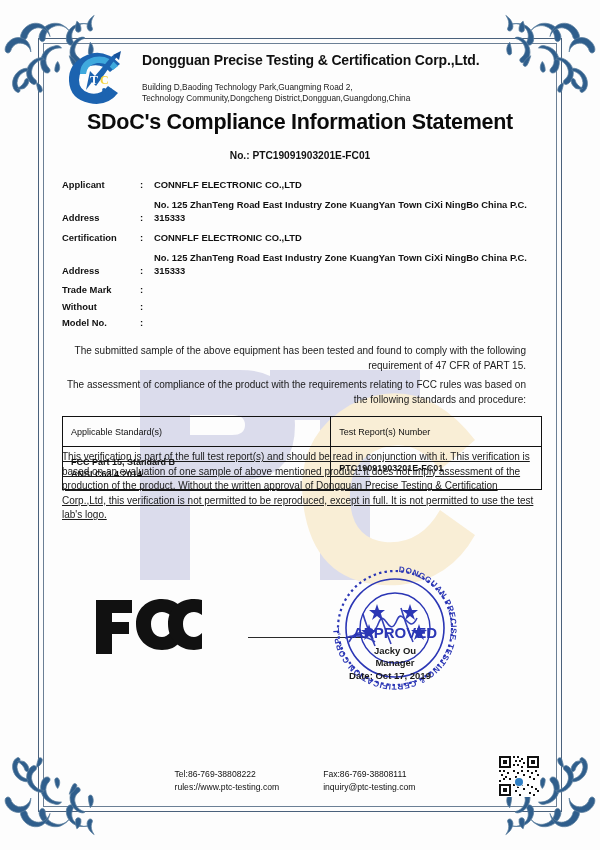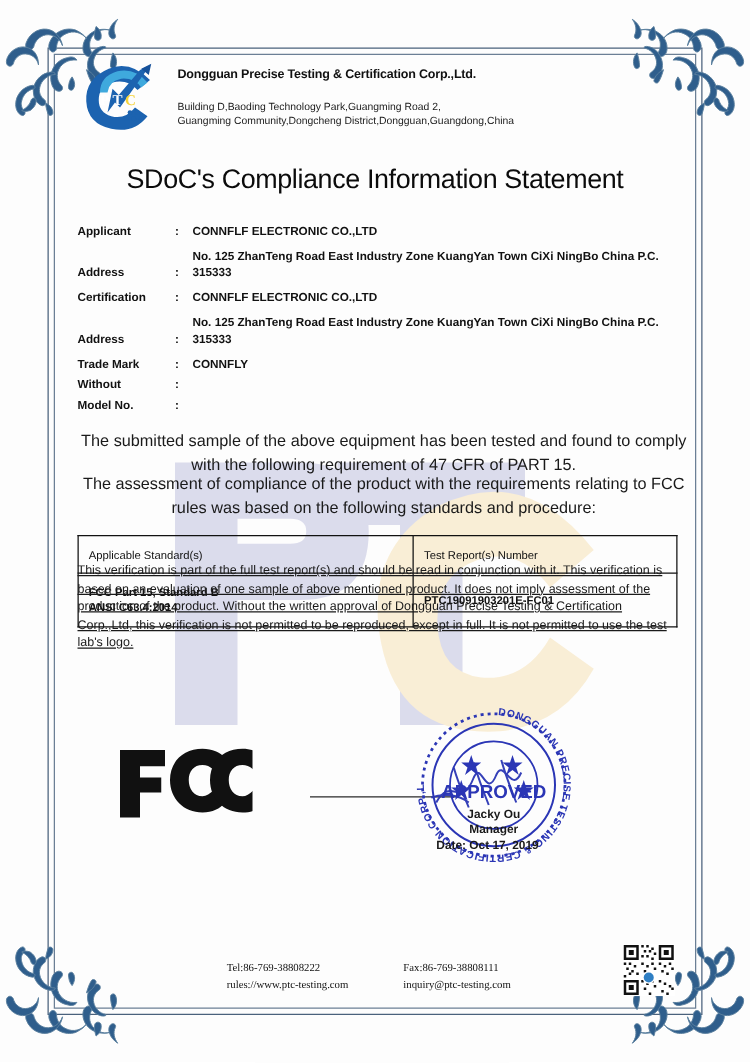--- a/index.html
+++ b/index.html
@@ -68,42 +68,42 @@
     right: 60px;
     height: 66px;
     display: flex;
     align-items: center;
     gap: 12px;
   }
   .logo-mark { width: 70px; height: 62px; flex: 0 0 auto; }
   .logo-mark svg { display:block; }
   .header-text { flex: 1 1 auto; padding-top: 2px; }
   .company-name {
-    font-size: 10px;
+    font-size: 14px;
     font-weight: bold;
     letter-spacing: -0.15px;
     color: #111;
     line-height: 1.15;
     white-space: nowrap;
   }
   .company-addr {
     font-size: 8.3px;
     color: #1a1a1a;
     line-height: 1.32;
     margin-top: 14px;
   }
 
   
   .doc-title {
     position: absolute;
     left: 48px; right: 48px;
-    top: 131px;
+    top: 110px;
     text-align: center;
     font-size: 21.5px;
-    font-weight: normal;
+    font-weight: bold;
     letter-spacing: -0.3px;
     color: #0b0b0b;
   }
   .doc-no {
     position: absolute;
     left: 48px; right: 48px;
     top: 150px;
     text-align: center;
     font-size: 10.2px;
     font-weight: bold;
@@ -144,35 +144,35 @@
     font-weight: bold;
     color: #111;
     line-height: 1.42;
   }
   .field-row.tight { margin-bottom: 4px; }
 
   
   .para {
     position: absolute;
     left: 62px;
-    right: 48px;
-    font-size: 13px;
+    right: 74px;
+    font-size: 10px;
     line-height: 1.46;
     color: #1a1a1a;
-    text-align: center;
+    text-align: right;
   }
   .para-1 { top: 344px; }
   .para-2 { top: 378px; }
 
   
   .std-table {
     position: absolute;
     left: 62px;
     right: 58px;
-    top: 428px;
+    top: 416px;
     border-collapse: collapse;
     width: calc(100% - 120px);
     border-radius: 11px;
   }
   .std-table td {
     border: 1px solid #111;
     padding: 6px 8px;
     font-size: 9px;
     vertical-align: middle;
     color: #111;
@@ -236,21 +236,20 @@
     display: flex;
     align-items: flex-end;
   }
   .footer-cols {
     flex: 1 1 auto;
     display: flex;
     justify-content: center;
     gap: 44px;
     padding-left: 30px;
     padding-bottom: 4px;
-    font-family: Liberation Serif, serif;
   }
   .footer-col {
     font-size: 8.6px;
     line-height: 1.45;
     color: #111;
     white-space: nowrap;
   }
   .qr {
     flex: 0 0 auto;
     width: 42px;
@@ -374,26 +373,27 @@
         <circle cx="41" cy="49" r="1.6" fill="#1c63b0"></circle>
         <text x="20" y="38" font-family="Liberation Serif, serif" font-size="12" font-weight="bold" fill="#ffffff">P</text>
         <text x="30" y="38" font-family="Liberation Serif, serif" font-size="12" font-weight="bold" fill="#ffffff">T</text>
         <text x="40" y="38" font-family="Liberation Serif, serif" font-size="12" font-weight="bold" fill="#f5d33a">C</text>
       </svg>
     </div>
     <div class="header-text">
       <div class="company-name">Dongguan Precise Testing &amp; Certification Corp.,Ltd.</div>
       <div class="company-addr">
         <div>Building D,Baoding Technology Park,Guangming Road 2,</div>
-        <div>Guangming Community,Dongcheng District,Dongguan,Guangdong,China</div>
+        <div>Technology Community,Dongcheng District,Dongguan,Guangdong,China</div>
       </div>
     </div>
   </div>
 
   <div class="doc-title">SDoC's Compliance Information Statement</div>
+  <div class="doc-no">No.: PTC19091903201E-FC01</div>
 
   <div class="fields">
     <div class="field-row">
       <div class="field-label">Applicant</div>
       <div class="field-colon">:</div>
       <div class="field-value">CONNFLF ELECTRONIC CO.,LTD</div>
     </div>
     <div class="field-row">
       <div class="field-label">Address</div>
       <div class="field-colon">:</div>
@@ -405,21 +405,20 @@
       <div class="field-value">CONNFLF ELECTRONIC CO.,LTD</div>
     </div>
     <div class="field-row">
       <div class="field-label">Address</div>
       <div class="field-colon">:</div>
       <div class="field-value">No. 125 ZhanTeng Road East Industry Zone KuangYan Town CiXi NingBo China P.C. 315333</div>
     </div>
     <div class="field-row tight">
       <div class="field-label">Trade Mark</div>
       <div class="field-colon">:</div>
-      <div class="field-value">CONNFLY</div>
     </div>
     <div class="field-row tight">
       <div class="field-label">Without</div>
       <div class="field-colon">:</div>
     </div>
     <div class="field-row tight">
       <div class="field-label">Model No.</div>
       <div class="field-colon">:</div>
     </div>
   </div>

